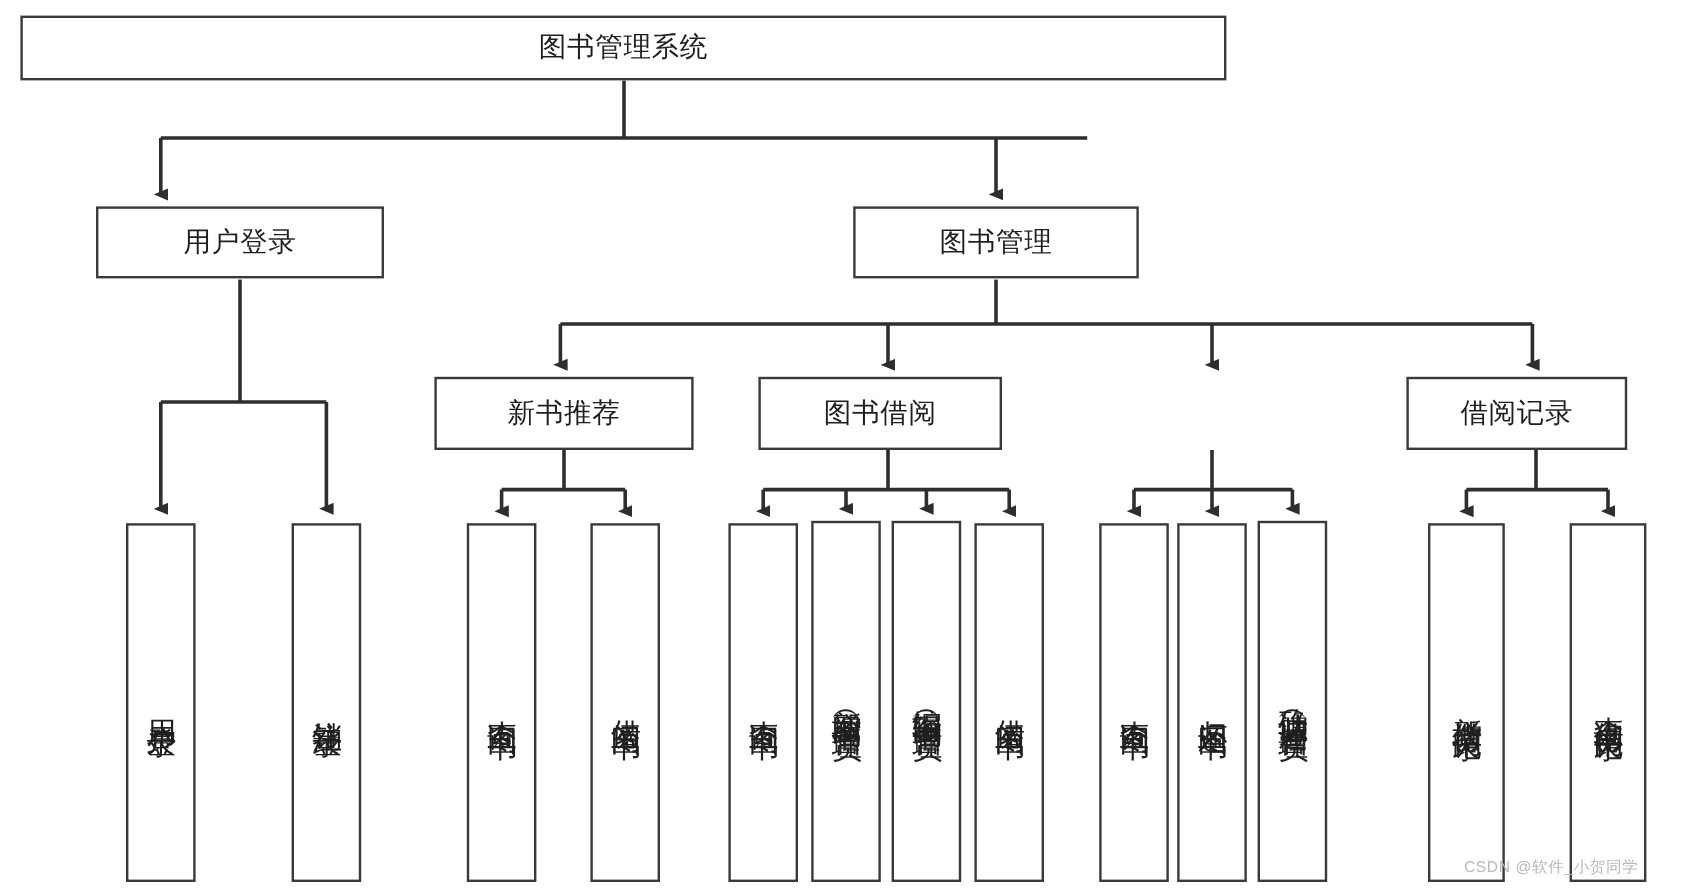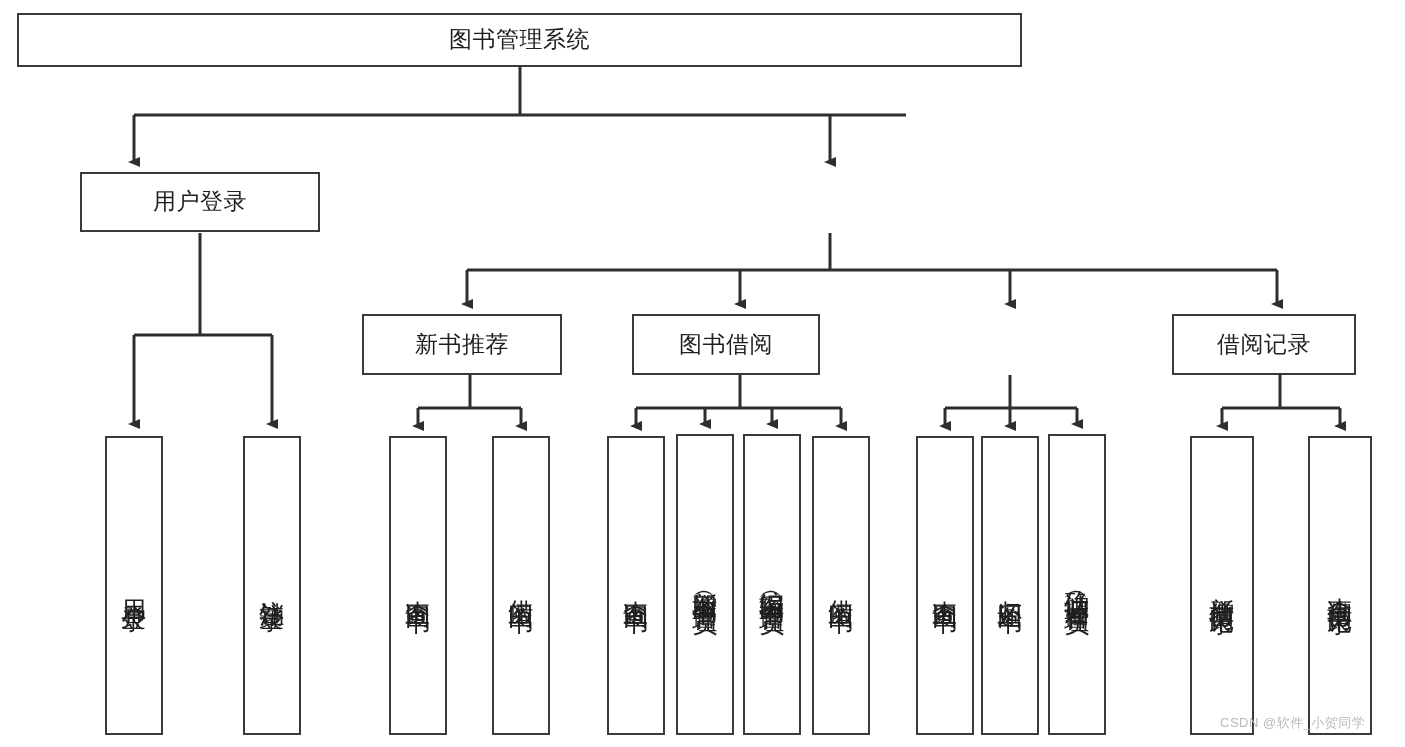--- a/index.html
+++ b/index.html
@@ -128,25 +128,28 @@
     </g>
   </svg>
 
   <div class="node horiz root" style="left:17px; top:13px; width:1005px; height:54px;">
     <span class="label">图书管理系统</span>
   </div>
 
   <div class="node horiz" style="left:80px; top:172px; width:240px; height:60px;">
     <span class="label">用户登录</span>
   </div>
-
-  <div class="node horiz" style="left:362px; top:314px; width:200px; height:61px;">
+  <div class="node horiz" style="left:711px; top:172px; width:238px; height:60px;">
+    <span class="label">图书管理</span>
+  </div>
+
+  <div class="node horiz" style="left:362px; top:314px; width:216px; height:61px;">
     <span class="label">新书推荐</span>
   </div>
-  <div class="node horiz" style="left:632px; top:314px; width:188px; height:61px;">
+  <div class="node horiz" style="left:632px; top:314px; width:203px; height:61px;">
     <span class="label">图书借阅</span>
   </div>
   <div class="node horiz" style="left:1172px; top:314px; width:184px; height:61px;">
     <span class="label">借阅记录</span>
   </div>
 
   <div class="node vert" style="left:105px; top:436px; width:58px; height:299px;">
     <span class="label">用户登录</span>
   </div>
   <div class="node vert" style="left:243px; top:436px; width:58px; height:299px;">

